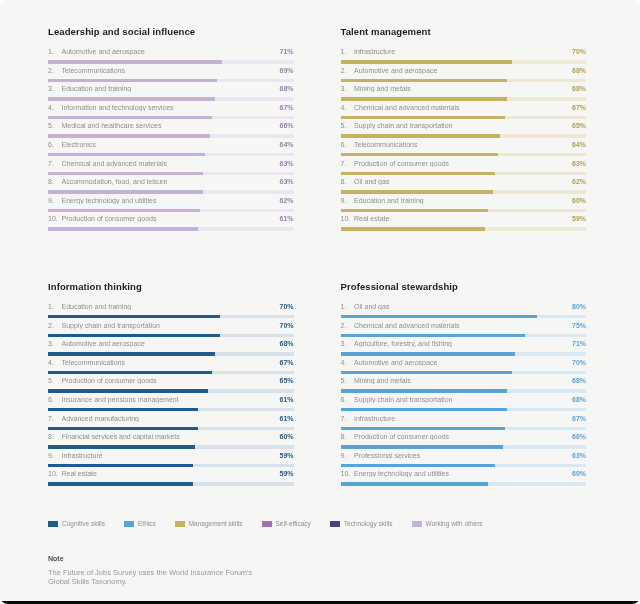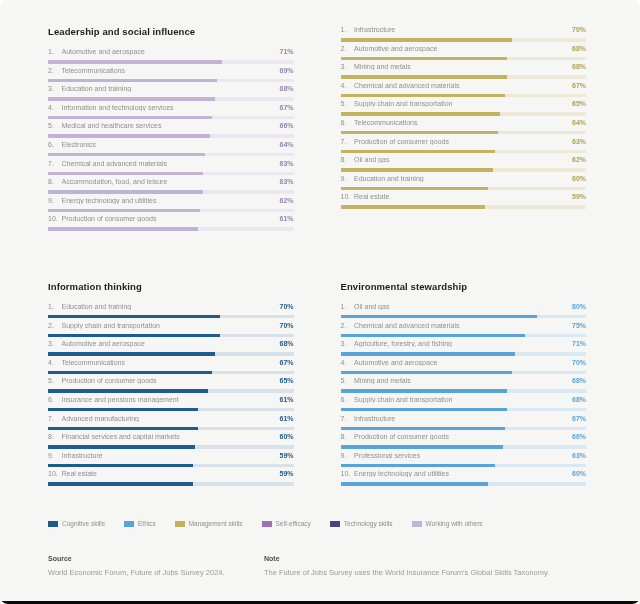--- a/index.html
+++ b/index.html
@@ -205,20 +205,21 @@
               <span class="row-label">Production of consumer goods</span>
               <span class="row-value" style="color: rgb(154, 130, 174);">61%</span>
             </div>
             <div class="bar-track" style="background: rgb(235, 231, 240);">
               <div class="bar-fill" style="width: 61%; background: rgb(195, 178, 211);"></div>
             </div>
           </div>
         </div>
     </section>
     <section class="panel">
+      <h2 class="panel-title">Talent management</h2>
       <div class="rows">
           <div class="chart-row">
             <div class="row-top">
               <span class="rank-number">1.</span>
               <span class="row-label">Infrastructure</span>
               <span class="row-value" style="color: rgb(178, 161, 78);">70%</span>
             </div>
             <div class="bar-track" style="background: rgb(237, 233, 214);">
               <div class="bar-fill" style="width: 70%; background: rgb(196, 178, 94);"></div>
             </div>
@@ -414,21 +415,21 @@
               <span class="row-label">Real estate</span>
               <span class="row-value" style="color: rgb(29, 90, 140);">59%</span>
             </div>
             <div class="bar-track" style="background: rgb(216, 224, 233);">
               <div class="bar-fill" style="width: 59%; background: rgb(31, 92, 141);"></div>
             </div>
           </div>
         </div>
     </section>
     <section class="panel">
-      <h2 class="panel-title">Environmental stewardship</h2>
+      <h2 class="panel-title">Professional stewardship</h2>
       <div class="rows">
           <div class="chart-row">
             <div class="row-top">
               <span class="rank-number">1.</span>
               <span class="row-label">Oil and gas</span>
               <span class="row-value" style="color: rgb(88, 165, 216);">80%</span>
             </div>
             <div class="bar-track" style="background: rgb(218, 232, 244);">
               <div class="bar-fill" style="width: 80%; background: rgb(86, 164, 217);"></div>
             </div>
@@ -548,24 +549,20 @@
         <span class="legend-swatch" style="background: rgb(86, 61, 130);"></span>
         <span class="legend-label">Technology skills</span>
       </div>
       <div class="legend-item">
         <span class="legend-swatch" style="background: rgb(195, 178, 211);"></span>
         <span class="legend-label">Working with others</span>
       </div>
     </div>
 
   <div class="footer">
-    <div class="source-block">
-      <div class="footer-heading">Source</div>
-      <div class="footer-text">World Economic Forum, Future of Jobs Survey 2024.</div>
-    </div>
     <div class="note-block">
       <div class="footer-heading">Note</div>
       <div class="footer-text">The Future of Jobs Survey uses the World Insurance Forum's Global Skills Taxonomy.</div>
     </div>
   </div>
 
   <div class="bottom-bar"></div>
 </div>
 
 </body></html>

